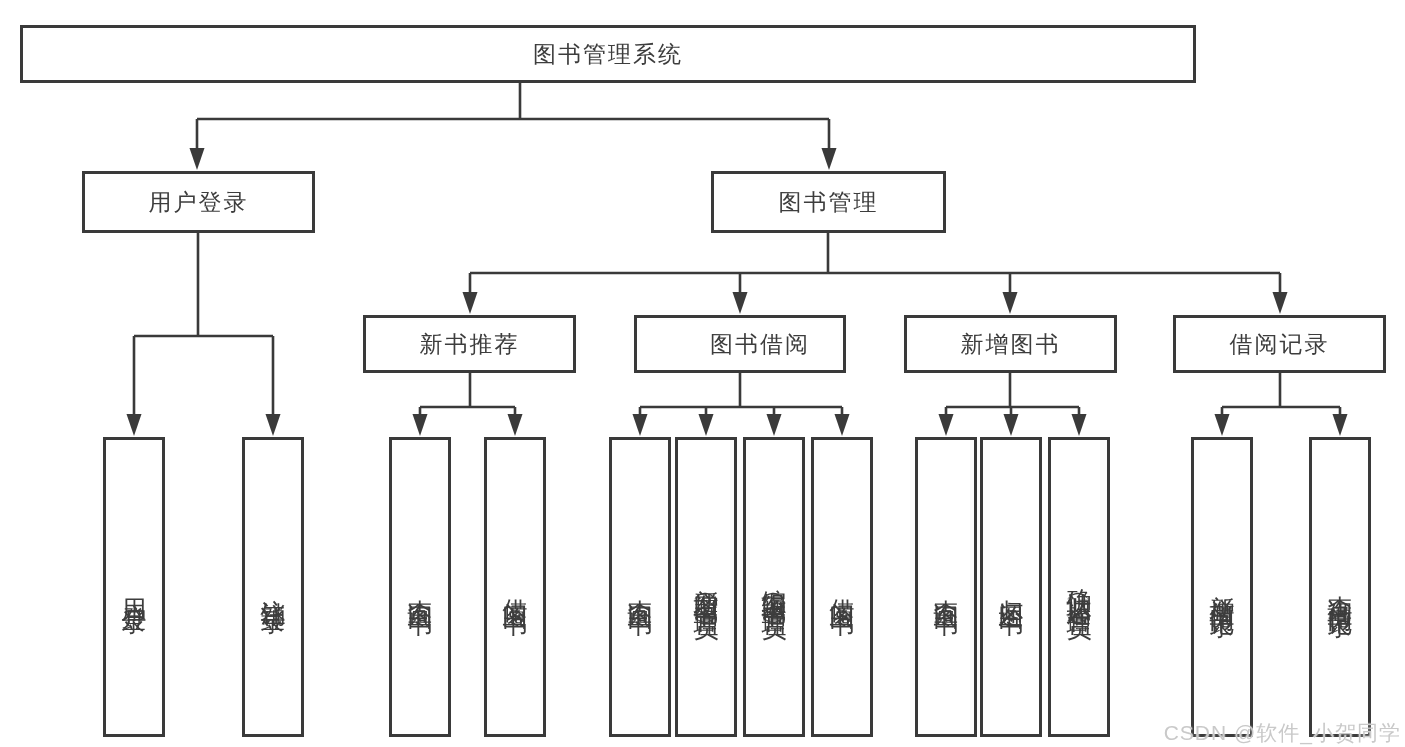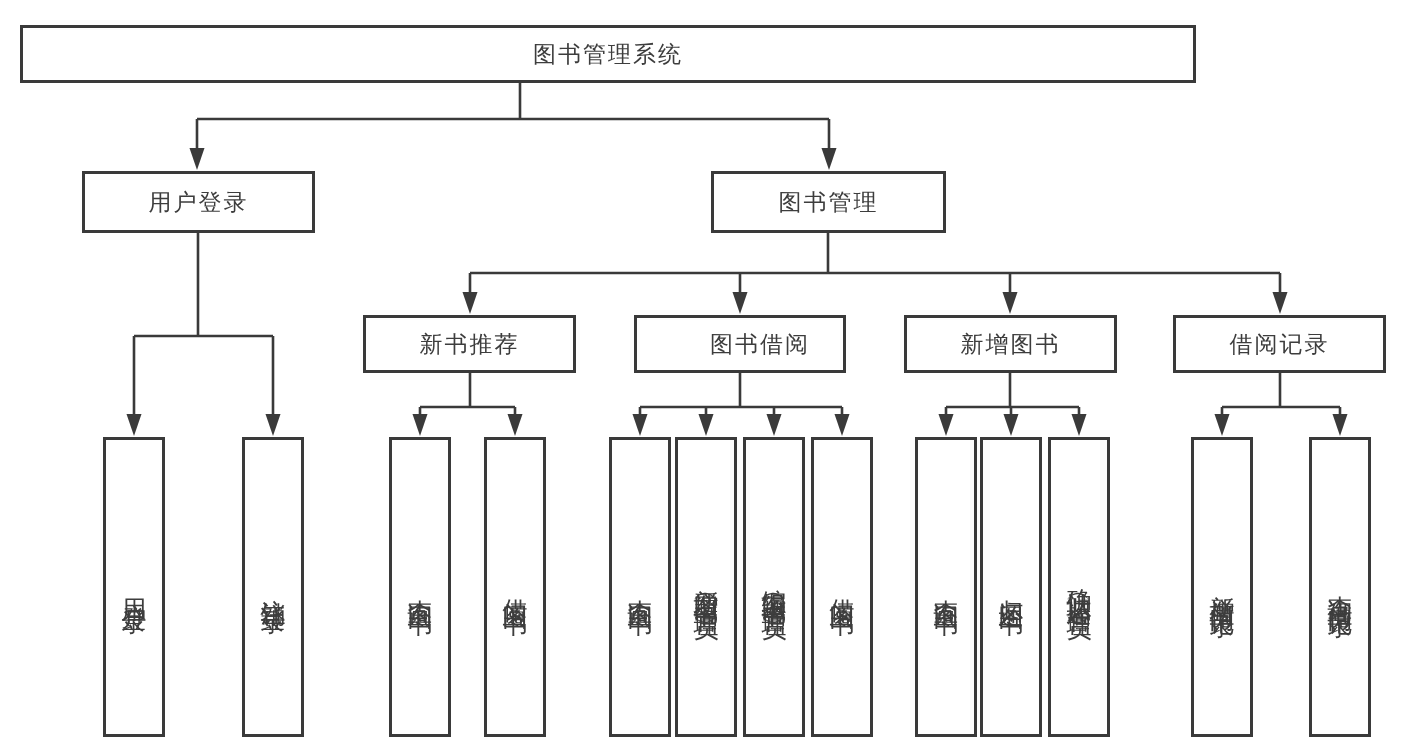--- a/index.html
+++ b/index.html
@@ -130,13 +130,14 @@
   <div class="node leaf" style="left:1048px;">
     <span>确认归还（管理员）</span>
   </div>
   <div class="node leaf" style="left:1191px;">
     <span>新增借阅记录</span>
   </div>
   <div class="node leaf" style="left:1309px;">
     <span>查询借阅记录</span>
   </div>
 
+  <div class="watermark">CSDN @软件_小贺同学</div>
 </div>
 
 </body></html>

